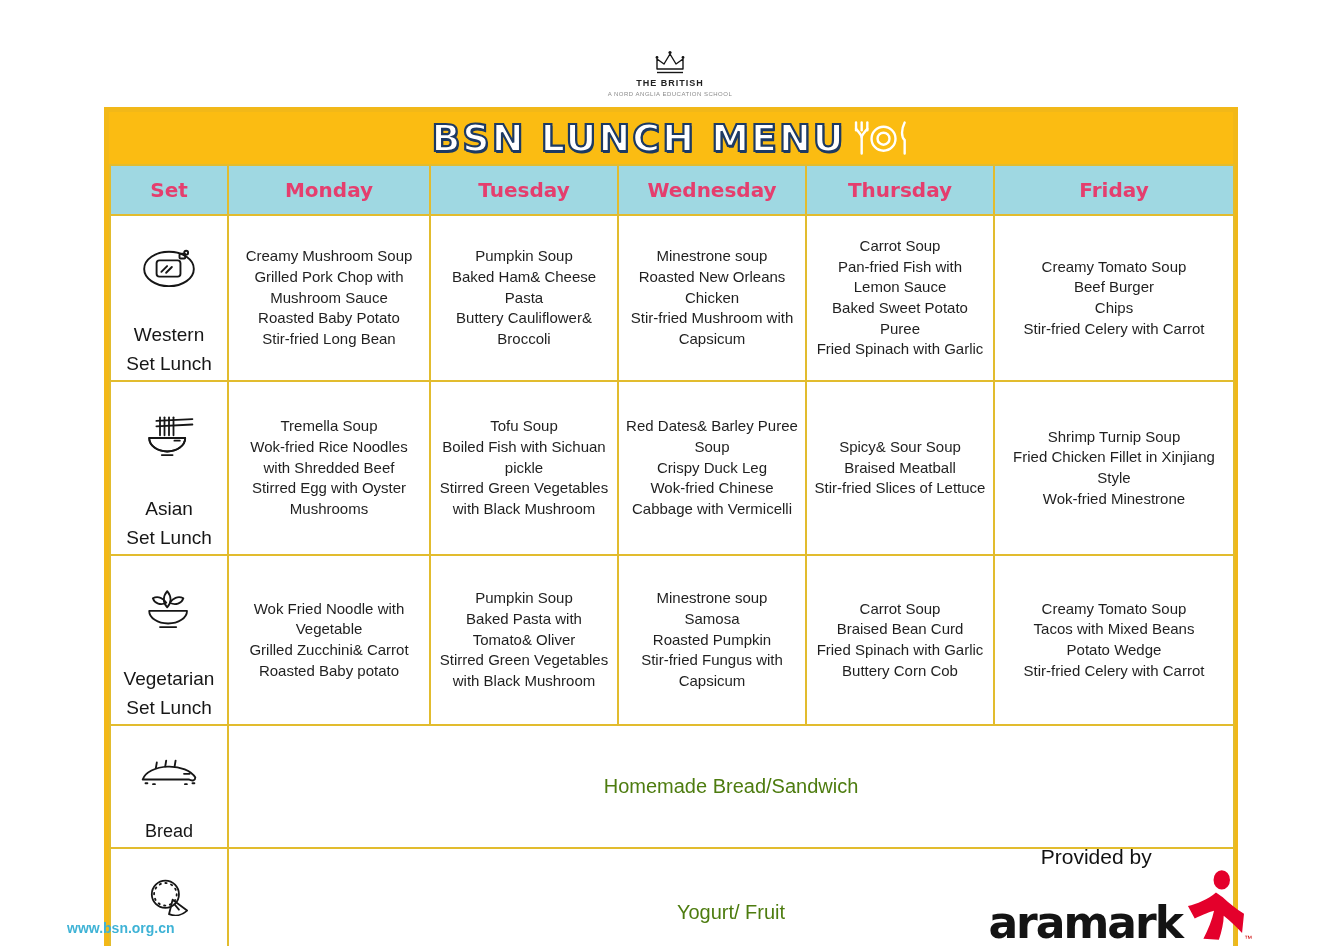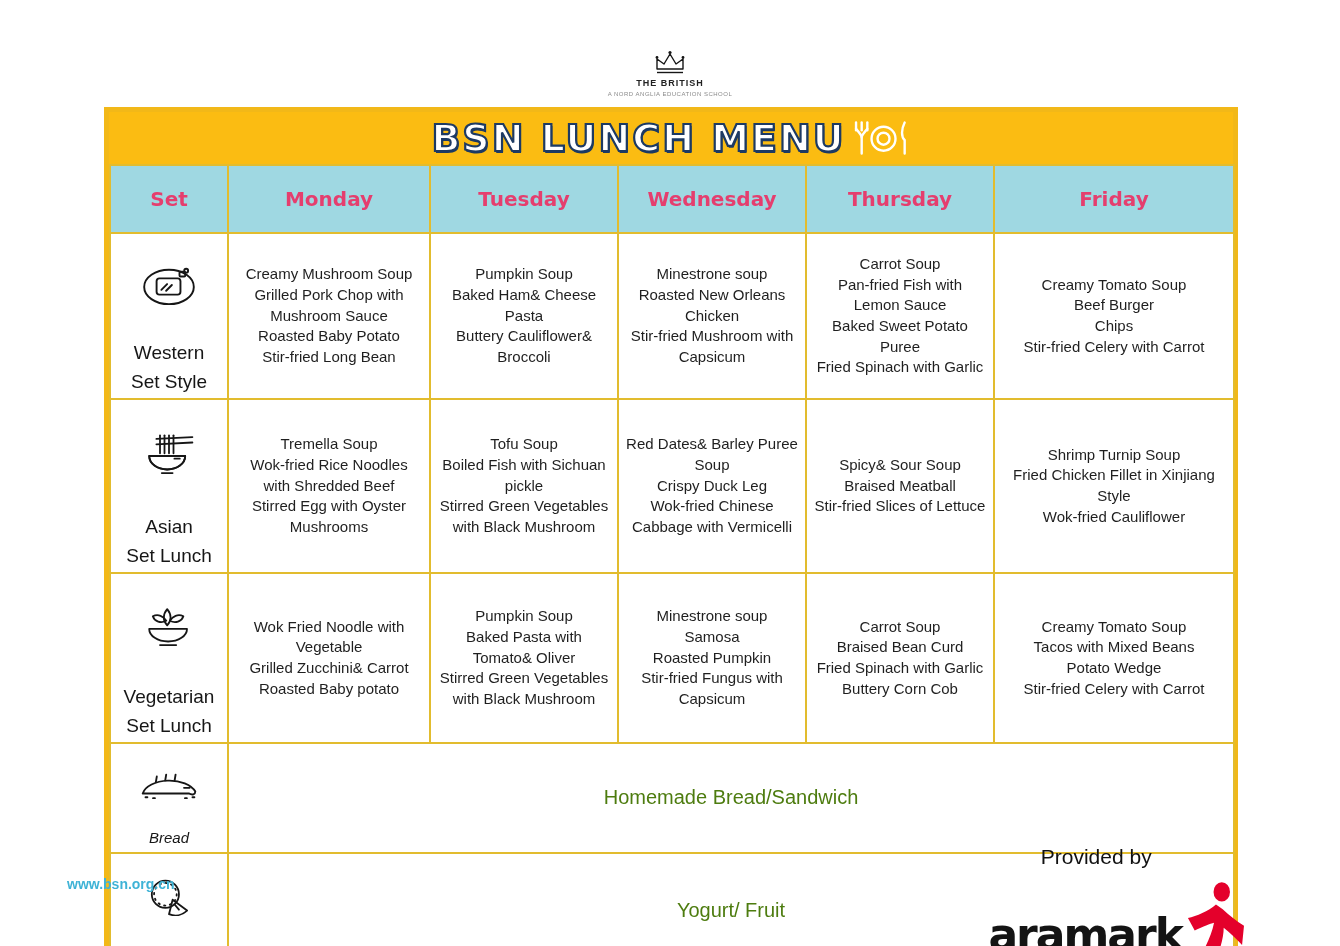--- a/index.html
+++ b/index.html
@@ -26,40 +26,40 @@
   .banner-title {
     font-family:"DejaVu Sans","Liberation Sans",sans-serif;
     font-size:38px; font-weight:bold; letter-spacing:2px; color:#ffffff;
     -webkit-text-stroke:2.2px #1d3a63;
     text-shadow:1px 2px 0 #1d3a63;
   }
 
   table.menu-table { width:100%; border-collapse:collapse; table-layout:fixed; }
   .menu-table td, .menu-table th { border:2px solid #E2BC2E; background:#fff; text-align:center; vertical-align:middle; padding:2px 6px; }
   .menu-table th {
-    background:#9FD8E2; color:#E53E6E; font-size:20px; font-weight:bold; height:68px;
+    background:#9FD8E2; color:#E53E6E; font-size:20px; font-weight:bold; height:50px;
     font-family:"DejaVu Sans","Liberation Sans",sans-serif;
   }
   .dish-cell { font-size:15px; line-height:1.38; white-space:pre-line; color:#1f1f1f; }
   .set-cell { white-space:pre-line; font-size:19px; line-height:1.5; color:#161616; }
   .set-cell .set-icon { display:block; margin:0 auto 4px auto; }
   .row-western  td { height:129px; }
   .row-asian    td { height:136px; }
   .row-veg      td { height:147px; }
   .row-bread    td { height:77px; }
   .row-sweet    td { height:63px; }
   .span-cell { font-size:20px; color:#4d7c0f;margin-top:48px; }
-  .label-small { font-size:15px;font-style:italic; }
+  .label-small { font-size:18px; }
 
   svg.lineart { stroke:#161616; fill:none; stroke-width:2; stroke-linecap:round; stroke-linejoin:round; }
 
   
-  .website { position:absolute; left:67px; top:876px; font-size:14px; font-weight:bold; color:#3FB3D6; }
+  .website { position:absolute; left:67px; top:920px; font-size:14px; font-weight:bold; color:#3FB3D6; }
   .provider { position:absolute; right:88px; top:845px; text-align:center; }
-  .provided-by { font-size:21px; color:#111; margin-right:48px; margin-bottom:12px; }
+  .provided-by { font-size:21px; color:#111; margin-right:48px; margin-bottom:0px; }
   .brand-row { display:flex; align-items:flex-end; }
   .brand-name { font-size:44px; font-weight:bold; letter-spacing:-2px; color:#141414; line-height:.9;
                 font-family:"DejaVu Sans","Liberation Sans",sans-serif; }
   .brand-tm { font-size:8px; color:#c00; align-self:flex-end; }
 </style>
 </head>
 <body>
 
 <div class="school-logo">
   <svg class="crown" width="36" height="26" viewBox="0 0 36 26">
@@ -115,21 +115,21 @@
       <td class="set-cell">
         <svg class="set-icon lineart" width="58" height="42" viewBox="0 0 60 44">
           <ellipse cx="30" cy="23" rx="26" ry="18"></ellipse>
           <rect x="17" y="14" width="25" height="17" rx="3"></rect>
           <line x1="22" y1="26" x2="28" y2="20"></line>
           <line x1="27" y1="27" x2="33" y2="21"></line>
           <rect x="41" y="7" width="6" height="5" rx="1"></rect>
           <circle cx="48" cy="6" r="2"></circle>
         </svg>
         <span>Western
-Set Style</span>
+Set Lunch</span>
       </td>
       <td class="dish-cell">Creamy Mushroom Soup
 Grilled Pork Chop with Mushroom Sauce
 Roasted Baby Potato
 Stir-fried Long Bean</td>
       <td class="dish-cell">Pumpkin Soup
 Baked Ham&amp; Cheese Pasta
 Buttery  Cauliflower&amp; Broccoli</td>
       <td class="dish-cell">Minestrone soup
 Roasted New Orleans Chicken
@@ -168,21 +168,21 @@
 Boiled Fish with Sichuan pickle
 Stirred Green Vegetables with Black Mushroom</td>
       <td class="dish-cell">Red Dates&amp; Barley Puree Soup
 Crispy Duck Leg
 Wok-fried Chinese Cabbage with Vermicelli</td>
       <td class="dish-cell">Spicy&amp; Sour Soup
 Braised Meatball
 Stir-fried Slices of Lettuce</td>
       <td class="dish-cell">Shrimp Turnip Soup
 Fried Chicken Fillet in Xinjiang Style
-Wok-fried Cauliflower</td>
+Wok-fried Minestrone</td>
     </tr>
 
     <tr class="row-veg">
       <td class="set-cell">
         <svg class="set-icon lineart" width="54" height="46" viewBox="0 0 60 50">
           <path d="M28 4 C23 10 23 17 28 22 C33 17 33 10 28 4 Z"></path>
           <path d="M12 12 C18 9 24 12 27 17 C21 20 14 18 12 12 Z"></path>
           <path d="M46 12 C40 9 34 12 31 17 C37 20 44 18 46 12 Z"></path>
           <path d="M8 26 H50 A21 14 0 0 1 8 26 Z"></path>
           <line x1="20" y1="44" x2="38" y2="44"></line>

